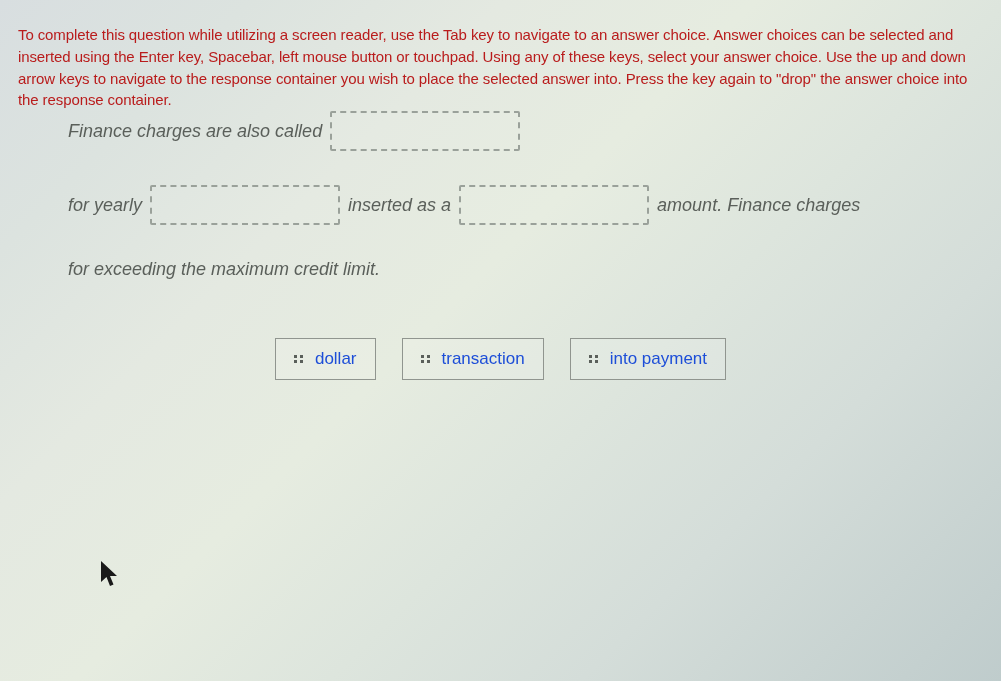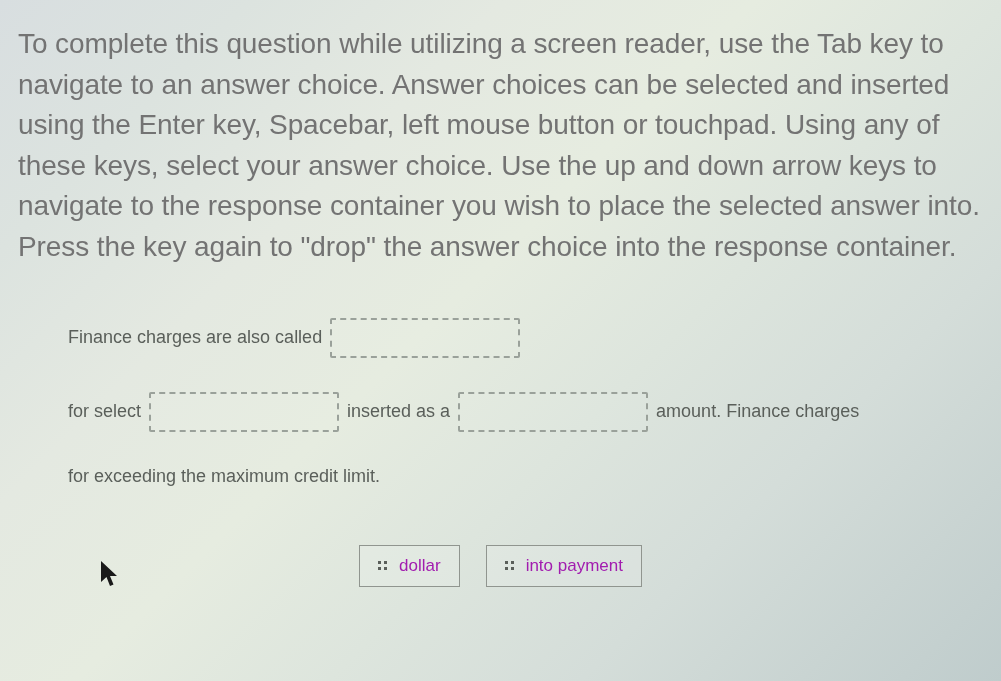--- a/index.html
+++ b/index.html
@@ -9,25 +9,24 @@
       width: 1001px;
       height: 681px;
       padding: 24px 18px;
       overflow: hidden;
       background: linear-gradient(135deg,
         #d8dee0 0%, #dce3df 15%, #e4e9e1 30%,
         #e6ece0 45%, #dde5dd 60%, #d4ddd9 75%,
         #c9d4d2 88%, #bfcccc 100%);
     }
     .instructions {
-      font-size: 28px;
+      font-size: 15px;
       line-height: 1.45;
-      color: #737373;
+      color: #b91c1c;
       letter-spacing: -0.1px;
-      margin-bottom: 50px;
     }
     .question-area {
       padding: 0 50px;
     }
     .sentence-row {
       display: flex;
       align-items: center;
       flex-wrap: nowrap;
       margin-bottom: 34px;
       font-size: 18px;
@@ -39,36 +38,36 @@
       min-width: 190px;
       height: 40px;
       border: 2px dashed #9aa19a;
       border-radius: 2px;
       background: rgba(255,255,255,0.05);
       margin: 0 8px;
       vertical-align: middle;
       flex-shrink: 0;
     }
     .drop-zone.small { min-width: 170px; }
-    .sentence-text { white-space: nowrap; }
+    .sentence-text { white-space: nowrap; font-style: italic; }
     .choices-row {
       display: flex;
       gap: 26px;
       justify-content: center;
       margin-top: 58px;
     }
     .choice {
       display: flex;
       align-items: center;
       gap: 12px;
       padding: 10px 18px;
       border: 1.5px solid #90958f;
       background: rgba(255,255,255,0.12);
       font-size: 17px;
-      color: #a21caf;
+      color: #1d4ed8;
       cursor: grab;
       user-select: none;
     }
     .grip {
       display: inline-grid;
       grid-template-columns: repeat(2, 3px);
       grid-auto-rows: 3px;
       gap: 2.5px 3px;
       flex-shrink: 0;
     }
@@ -94,21 +93,21 @@
 <div class="instructions">To complete this question while utilizing a screen reader, use the Tab key to navigate to an answer choice. Answer choices can be selected and inserted using the Enter key, Spacebar, left mouse button or touchpad. Using any of these keys, select your answer choice. Use the up and down arrow keys to navigate to the response container you wish to place the selected answer into. Press the key again to "drop" the answer choice into the response container.</div>
 
 <div class="question-area">
 
   <div class="sentence-row">
     <span class="sentence-text">Finance charges are also called</span>
     <span class="drop-zone"></span>
   </div>
 
   <div class="sentence-row">
-    <span class="sentence-text">for select</span>
+    <span class="sentence-text">for yearly</span>
     <span class="drop-zone"></span>
     <span class="sentence-text">inserted as a</span>
     <span class="drop-zone"></span>
     <span class="sentence-text">amount. Finance charges</span>
   </div>
 
 
   <div class="sentence-row">
     <span class="sentence-text">for exceeding the maximum credit limit.</span>
   </div>
@@ -129,17 +128,26 @@
         </span>
       <span>dollar</span>
     </div>
     <div class="choice">
       <span class="grip">
           <span></span>
           <span></span>
           <span></span>
           <span></span>
         </span>
+      <span>transaction</span>
+    </div>
+    <div class="choice">
+      <span class="grip">
+          <span></span>
+          <span></span>
+          <span></span>
+          <span></span>
+        </span>
       <span>into payment</span>
     </div>
   </div>
 
 </div>
 
 </body></html>

